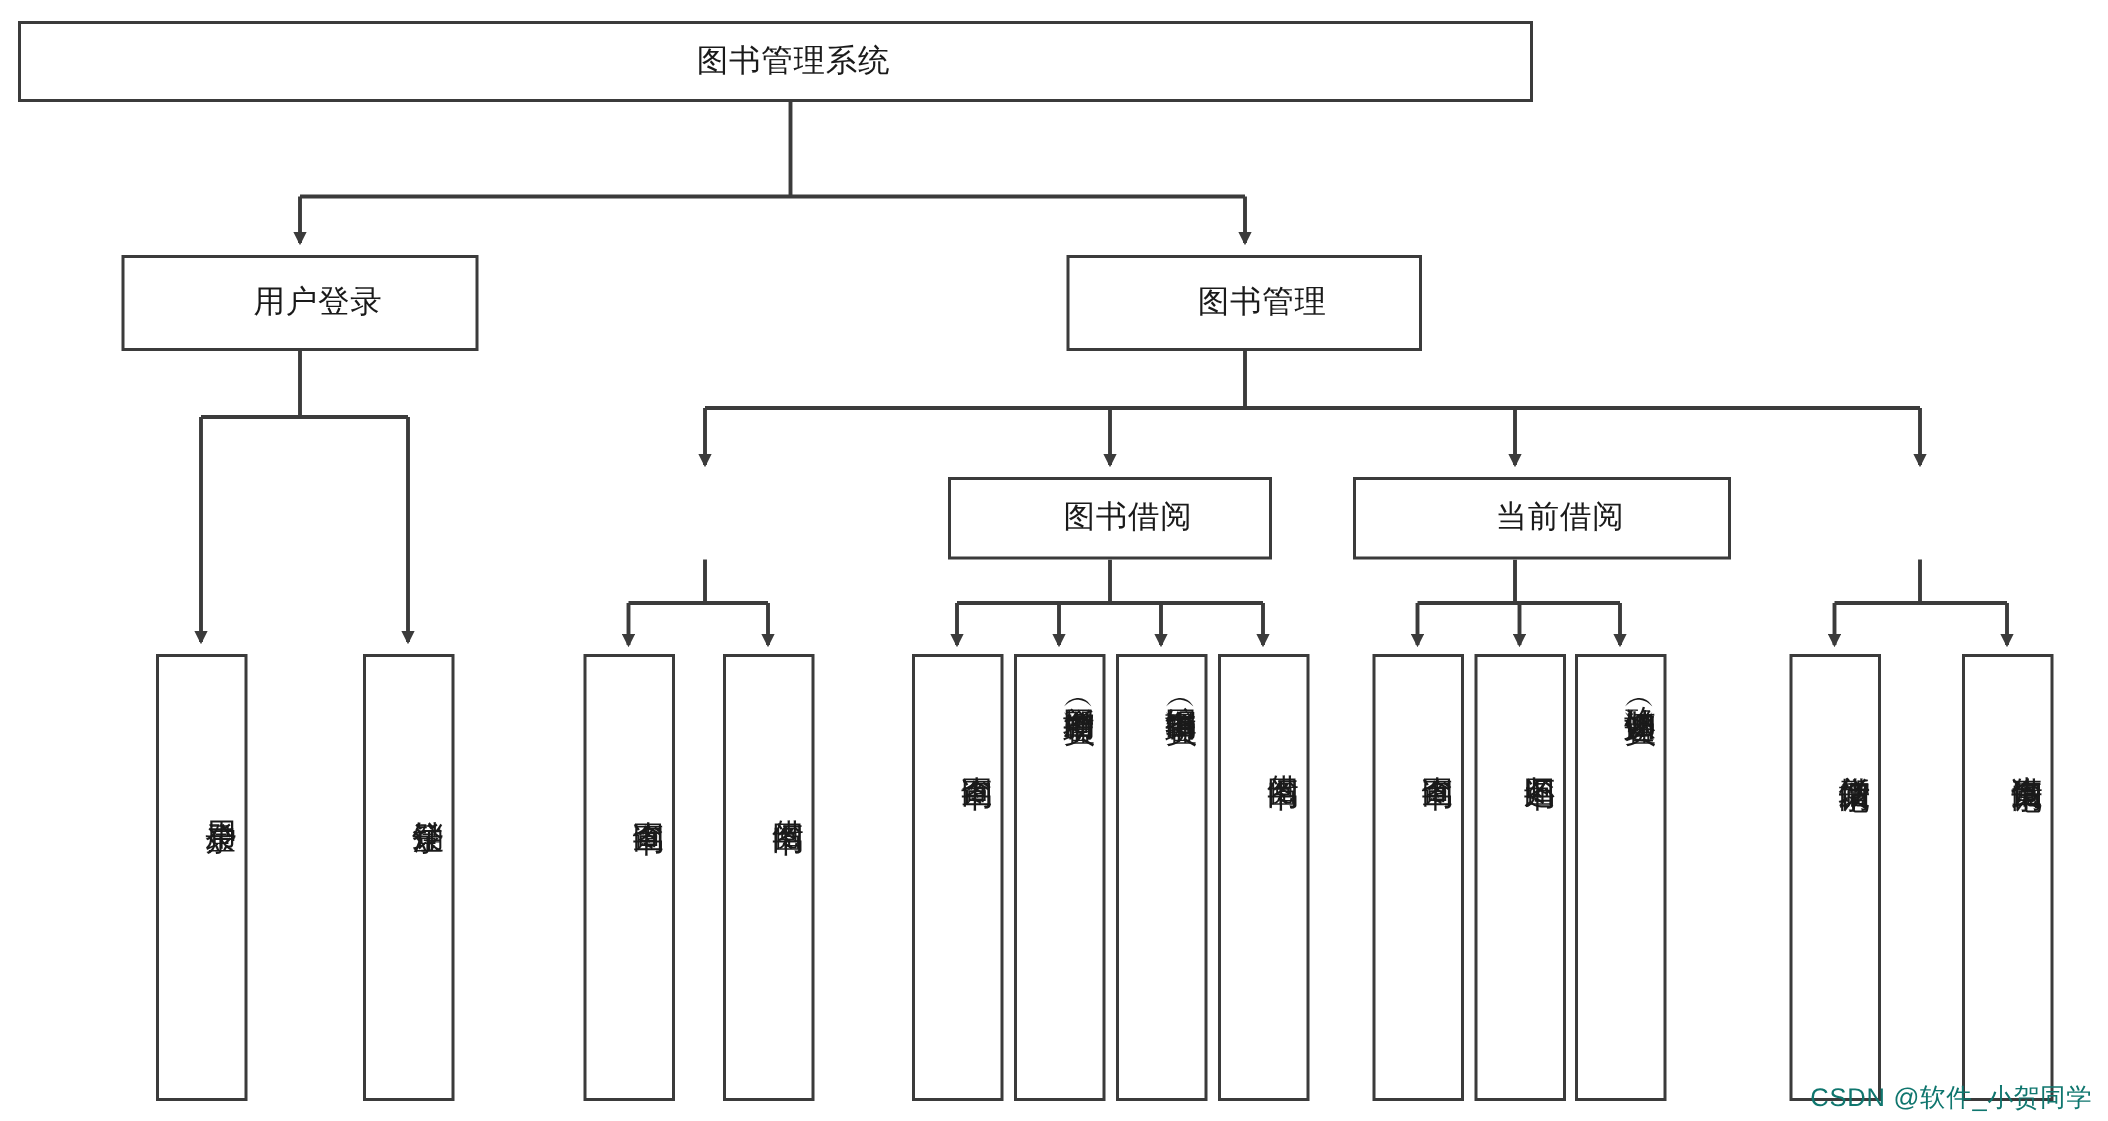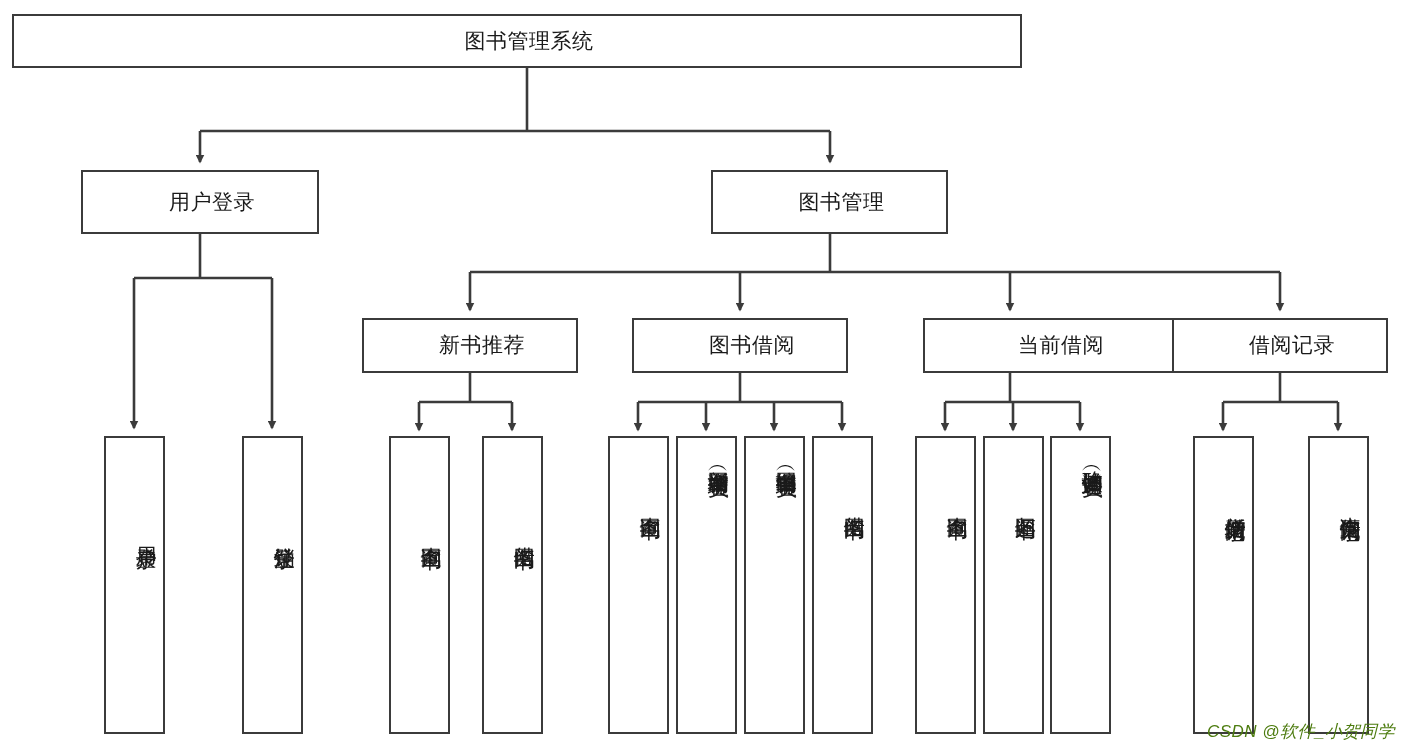--- a/index.html
+++ b/index.html
@@ -61,24 +61,23 @@
     margin-top: 10px;
   }
   .node-v.short .label {
     margin-top: 86px;
   }
   #watermark {
     position: absolute;
     right: 10px;
     bottom: 4px;
     font-size: 17px;
-    color: #4d7c0f;
+    color: #0f766e;
     white-space: nowrap;
     letter-spacing: 0.5px;
-    font-style: italic;
   }
 </style>
 </head>
 <body>
 
 <div id="canvas">
 
   <svg id="edges" viewBox="0 0 1405 747" xmlns="http://www.w3.org/2000/svg">
     <defs>
       <marker id="arrow" markerWidth="9" markerHeight="9" refX="7.5" refY="4.5" orient="auto" markerUnits="userSpaceOnUse">
@@ -133,31 +132,25 @@
     <span class="label">图书管理系统</span>
   </div>
 
   <div class="node node-h" style="left:81px; top:170px; width:238px; height:64px;">
     <span class="label">用户登录</span>
   </div>
   <div class="node node-h" style="left:711px; top:170px; width:237px; height:64px;align-items:center;">
     <span class="label">图书管理</span>
   </div>
 
-  <div class="node node-h" style="left:362px; top:318px; width:216px; height:55px;">
-    <span class="label">新书推荐</span>
-  </div>
   <div class="node node-h" style="left:632px; top:318px; width:216px; height:55px;align-items:center;">
     <span class="label">图书借阅</span>
   </div>
-  <div class="node node-h" style="left:902px; top:318px; width:252px; height:55px;margin-left:21px;">
+  <div class="node node-h" style="left:902px; top:318px; width:252px; height:55px;">
     <span class="label">当前借阅</span>
-  </div>
-  <div class="node node-h" style="left:1172px; top:318px; width:216px; height:55px;">
-    <span class="label">借阅记录</span>
   </div>
 
   <div class="node node-v short" style="left:104px; top:436px; width:61px; height:298px;">
     <span class="label">用户登录</span>
   </div>
   <div class="node node-v short" style="left:242px; top:436px; width:61px; height:298px;">
     <span class="label">注销登录</span>
   </div>
 
   <div class="node node-v short" style="left:389px; top:436px; width:61px; height:298px;">

